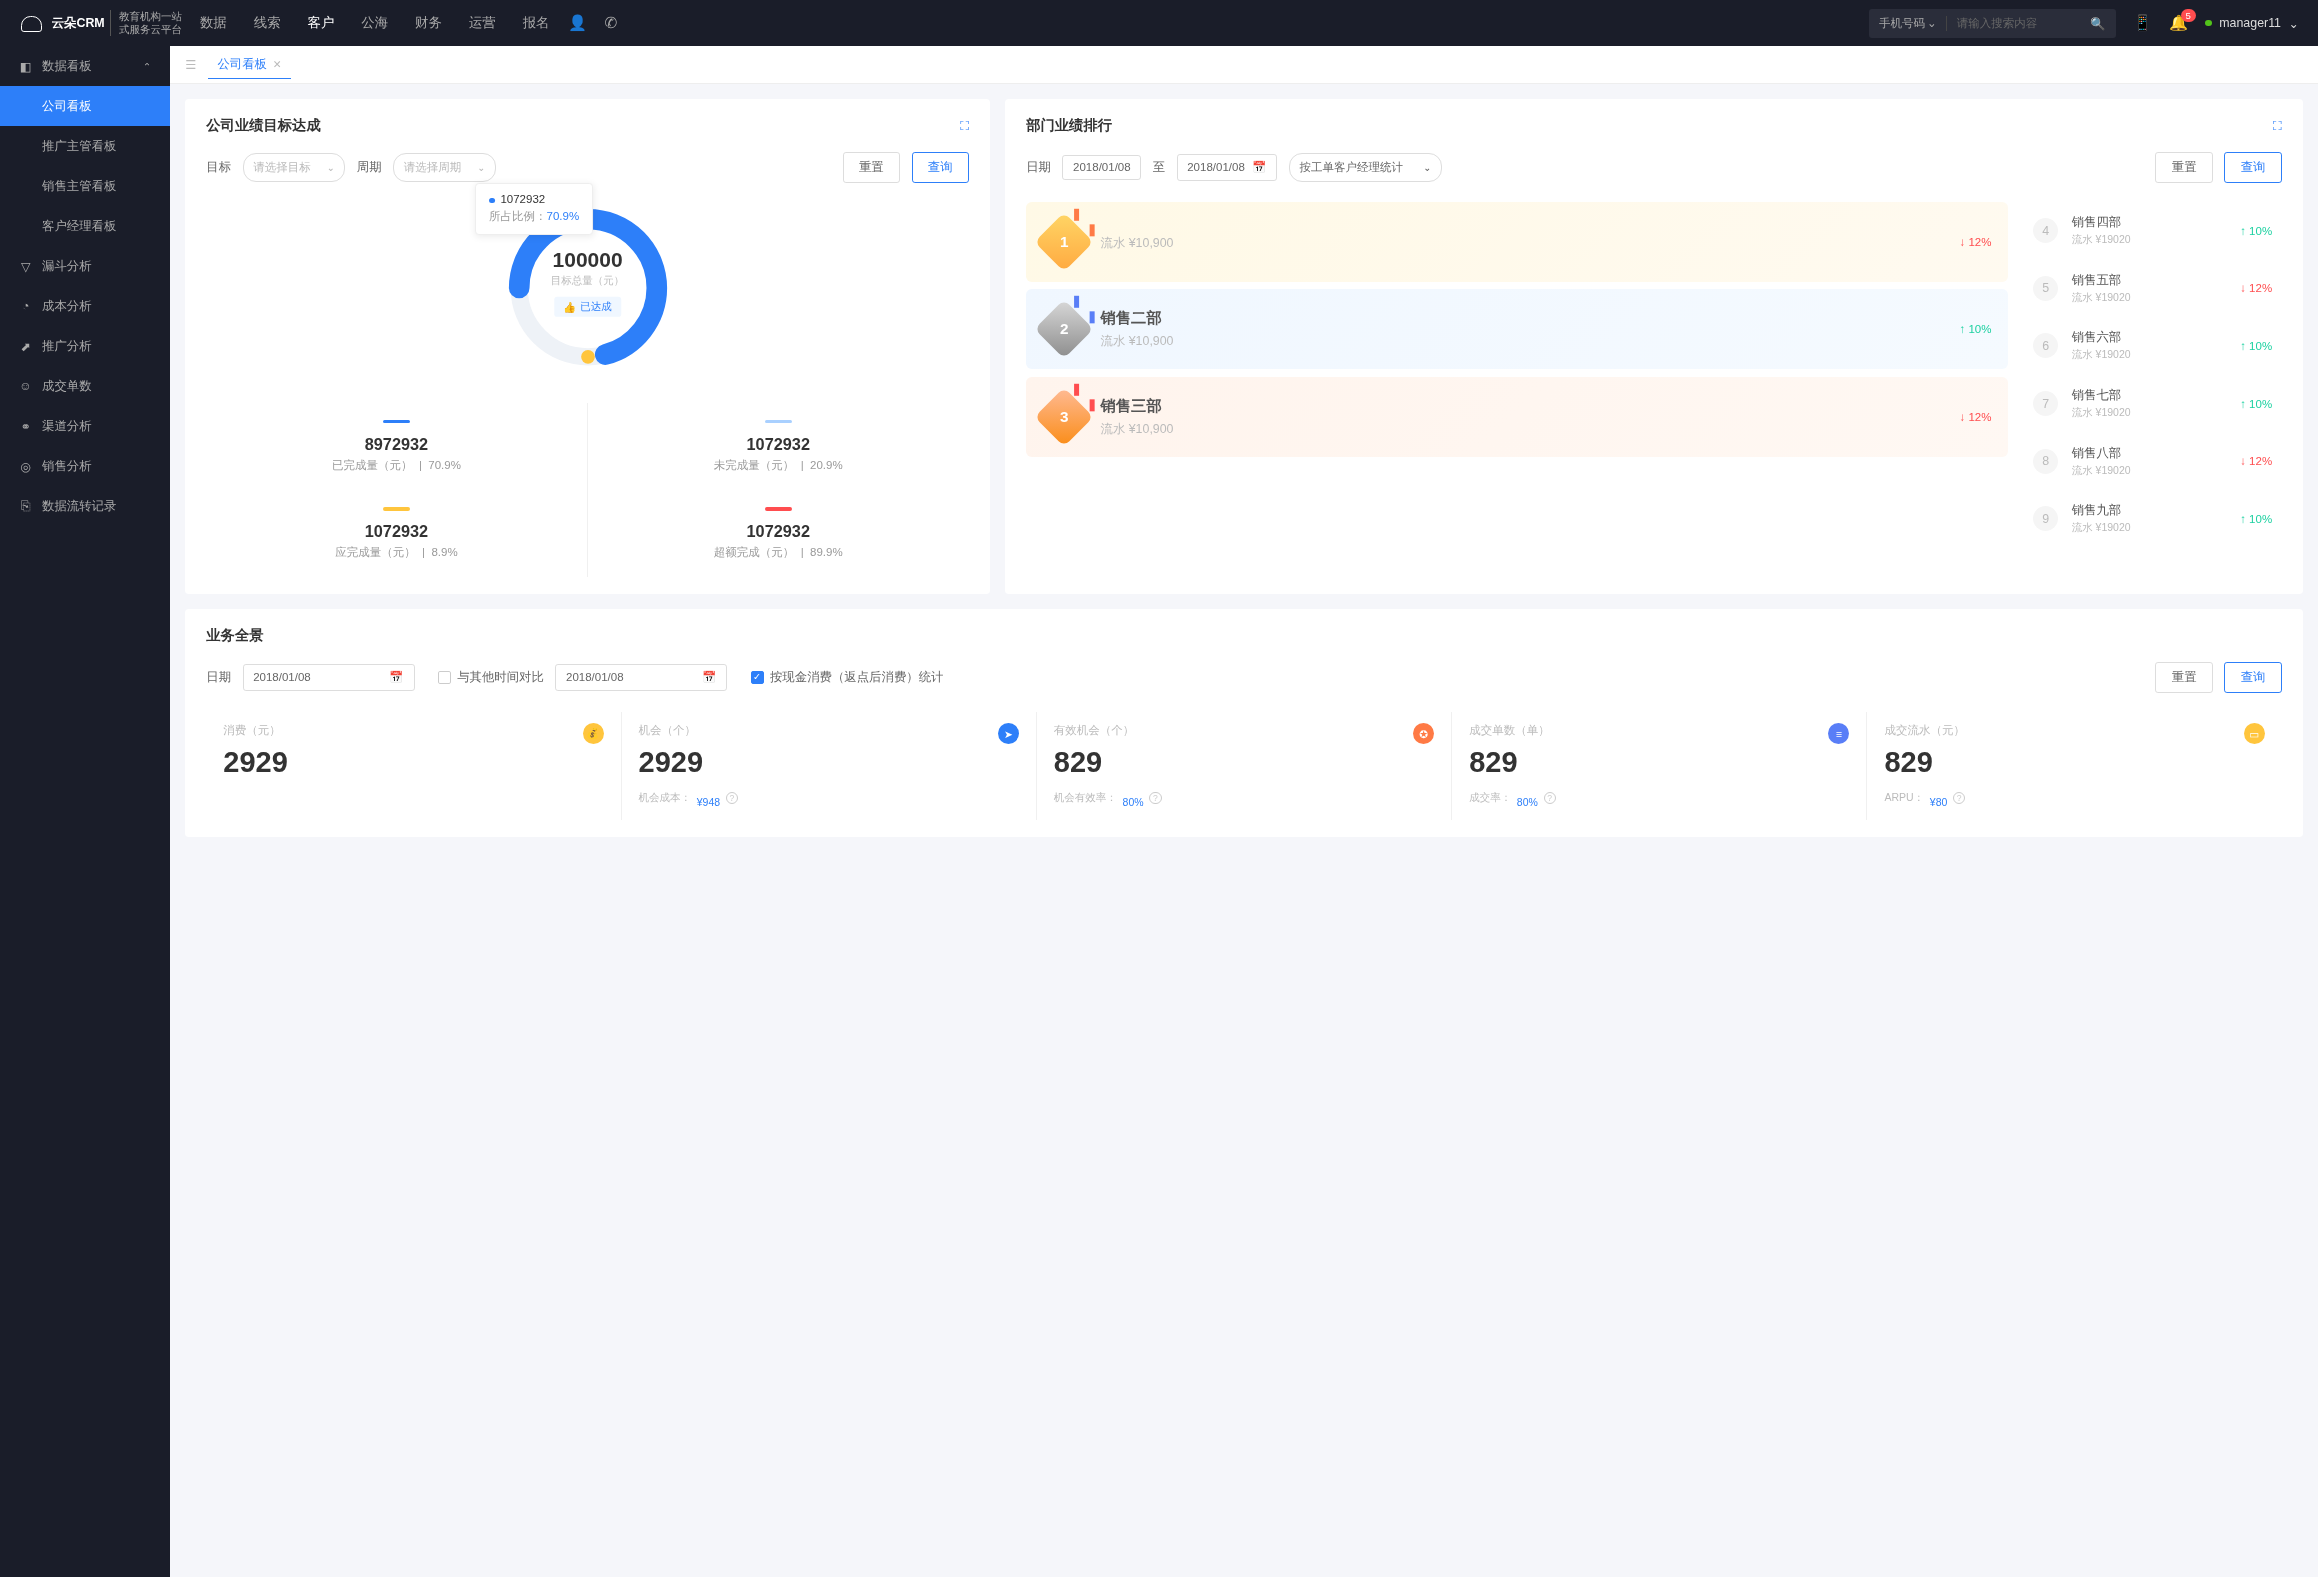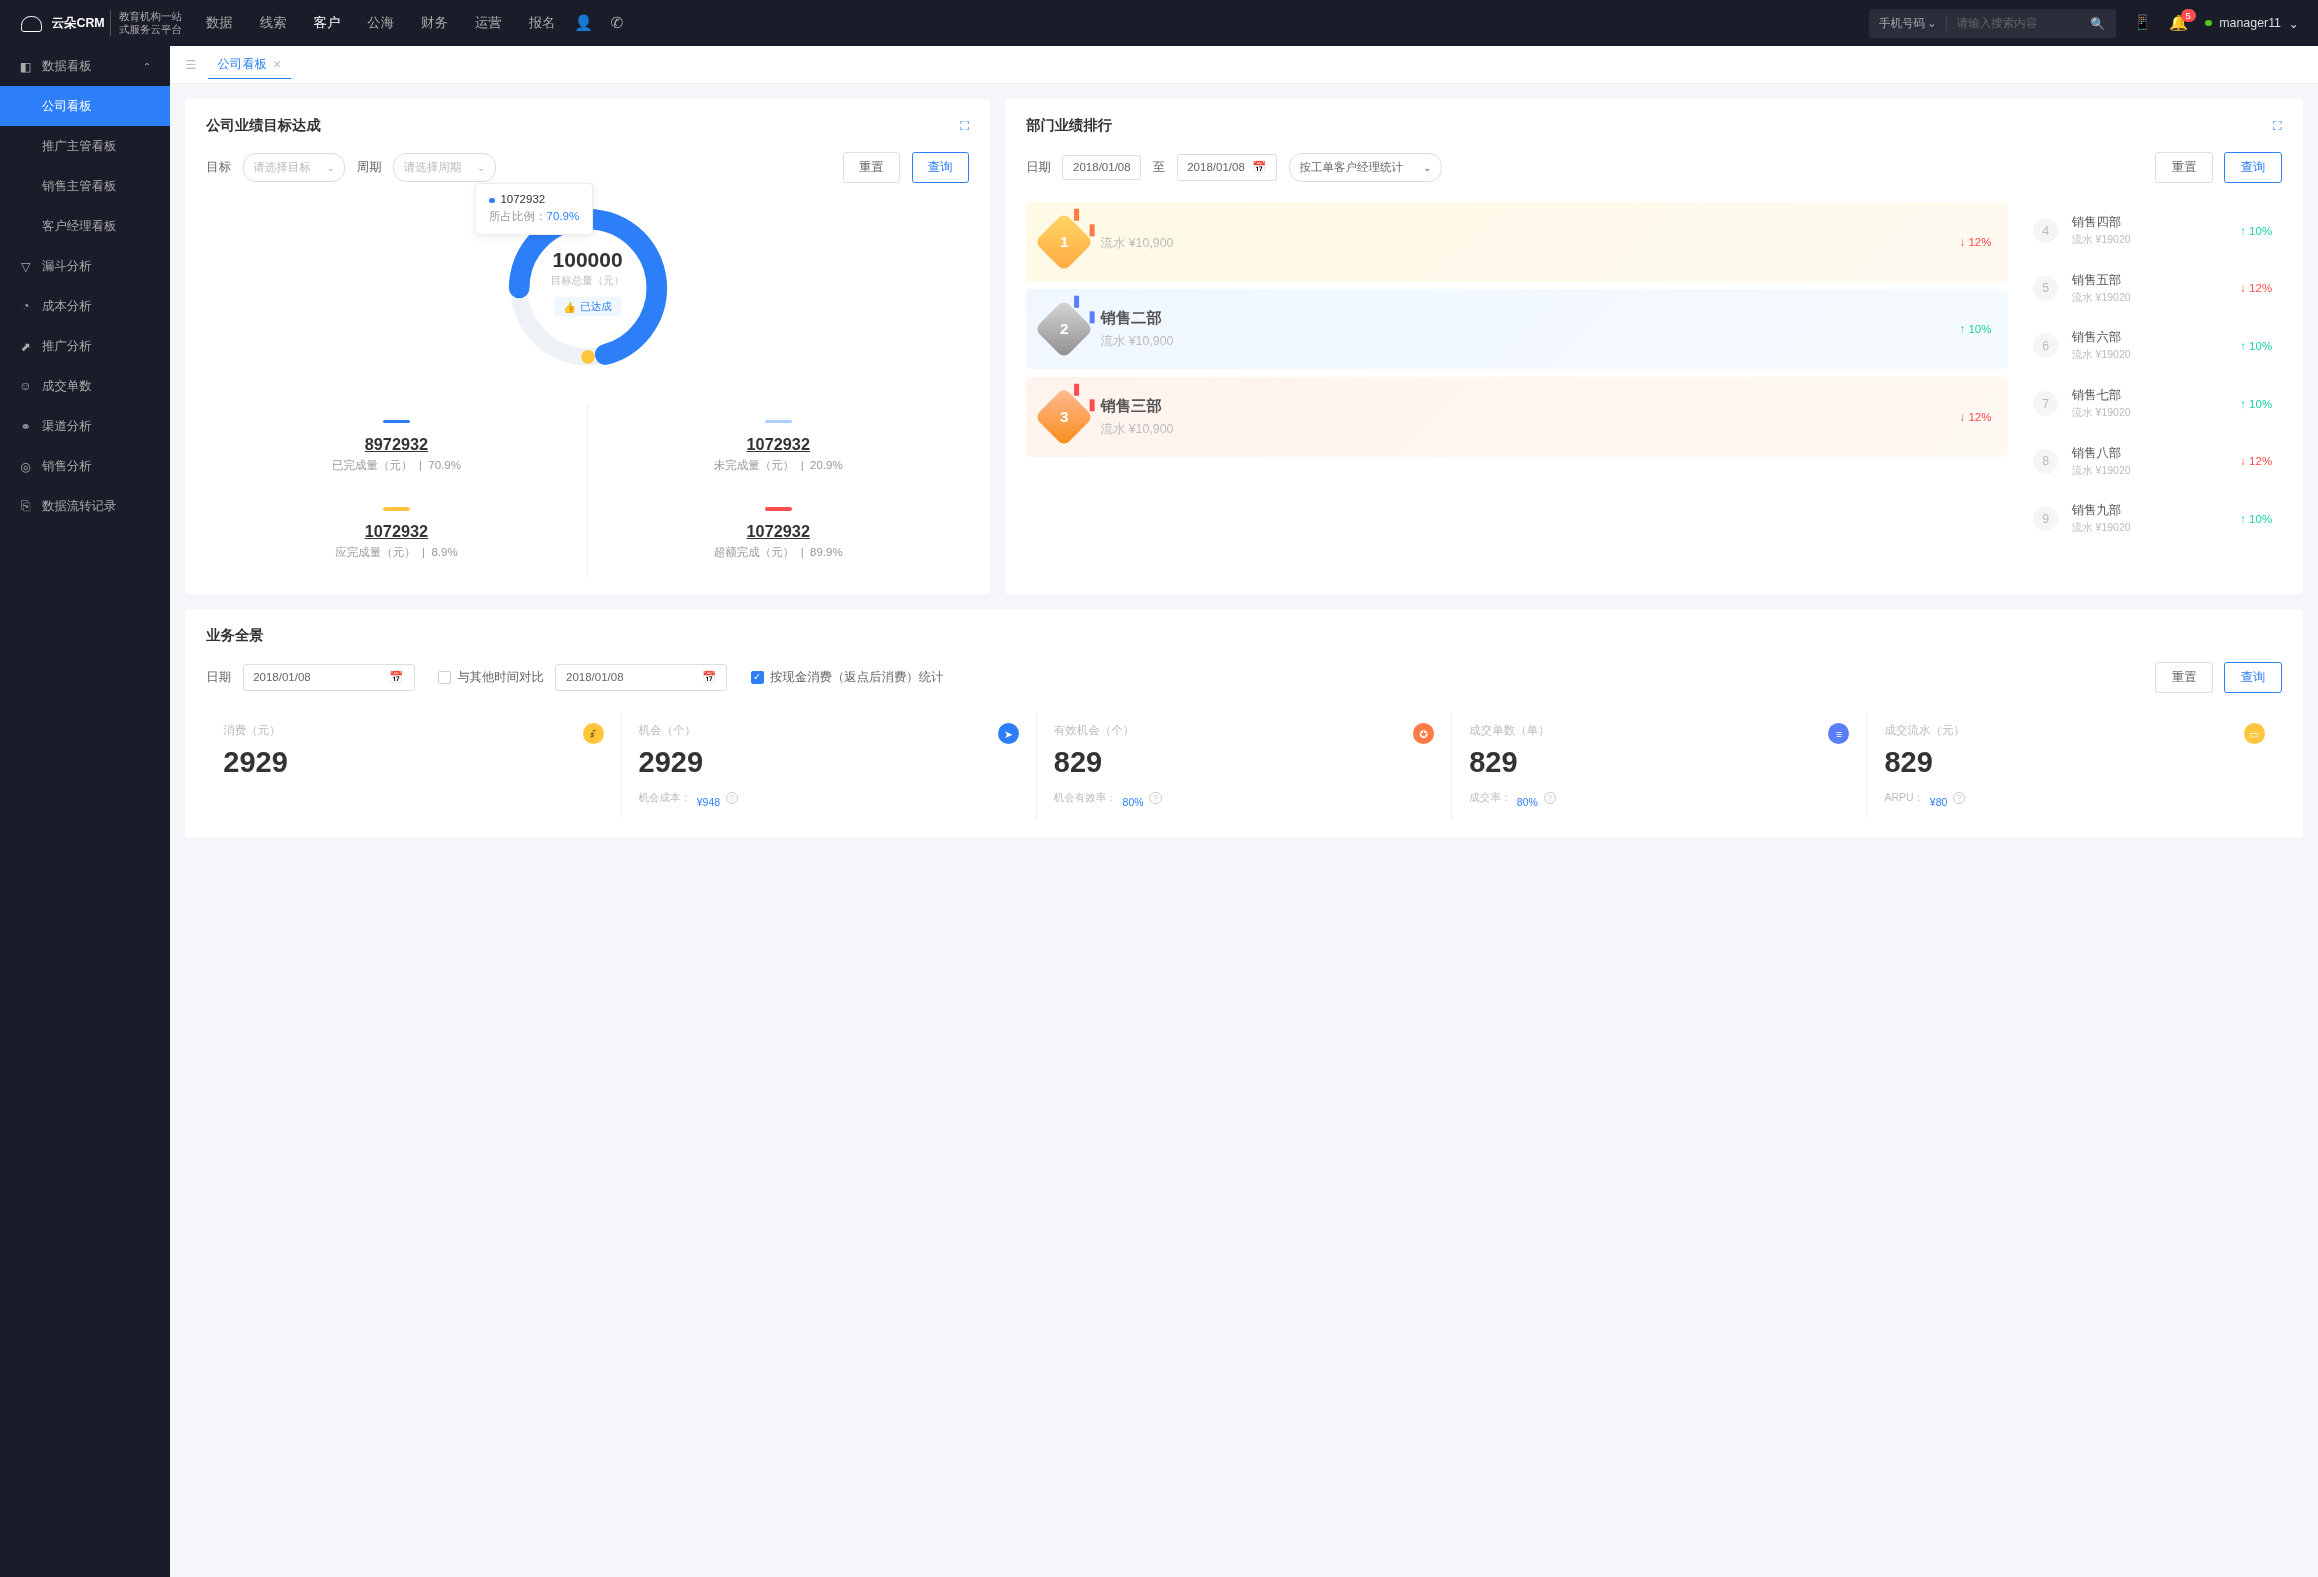--- a/index.html
+++ b/index.html
@@ -1,20 +1,20 @@
 <!DOCTYPE html>
 <html><head>
 <meta charset="utf-8">
 <style>
 * { margin:0; padding:0; box-sizing:border-box; font-family:-apple-system,"PingFang SC","Microsoft YaHei",sans-serif; }
 body { background:#f5f6fa; color:#333; font-size:12.4px; overflow-x:hidden; }
 
 
 .header { height:46px; background:#1a1d29; display:flex; align-items:center; padding:0 19px; color:#fff; position:fixed; top:0; left:0; right:0; z-index:100; }
-.logo { display:flex; align-items:center; gap:5.7px; margin-right:24px; }
+.logo { display:flex; align-items:center; gap:5.7px; margin-right:18px; }
 .logo-icon { width:27px; height:19px; position:relative; }
 .logo-icon::before { content:""; position:absolute; width:19px; height:13.4px; border:1.9px solid #fff; border-radius:9.6px 9.6px 2.9px 2.9px; top:2.9px; left:1.9px; }
 .logo-text { font-size:10.5px; line-height:1.2; border-left:1px solid #555; padding-left:7.6px; color:#aaa; }
 .nav { display:flex; gap:27px; }
 .nav-item { color:#aaa; cursor:pointer; font-size:13.4px; }
 .nav-item.active { color:#fff; font-weight:500; }
 .header-right { margin-left:auto; display:flex; align-items:center; gap:17px; }
 .search-wrap { display:flex; align-items:center; background:#2a2d3a; border-radius:2.9px; height:29px; }
 .search-select { color:#aaa; padding:0 9.6px; border-right:1px solid #444; font-size:11.5px; display:flex; align-items:center; gap:2px; cursor:pointer; }
 .search-input { background:transparent; border:none; color:#fff; padding:0 9.6px; width:134px; font-size:11.5px; outline:none; }
@@ -67,21 +67,21 @@
 .tooltip { position:absolute; left:50%; transform:translateX(-95%); top:-19px; background:#fff; border:1px solid #eee; border-radius:3.8px; padding:9.6px 13.4px; box-shadow:0 1.9px 7.6px rgba(0,0,0,.08); font-size:11.5px; }
 .tooltip .t-dot { width:5.7px; height:5.7px; background:#2d7ff9; border-radius:50%; display:inline-block; margin-right:5.7px; }
 .tooltip-row2 { color:#999; margin-top:3.8px; }
 .tooltip-row2 .tval { color:#2d7ff9; }
 
 .stats-grid { display:grid; grid-template-columns:1fr 1fr; }
 .stat-cell { text-align:center; padding:17px 9.6px; position:relative; }
 .stat-cell:nth-child(1),.stat-cell:nth-child(2){ border-bottom:0; }
 .stat-cell:nth-child(odd){ border-right:1px solid #f0f0f0; }
 .stat-bar { width:27px; height:3.8px; border-radius:1.9px; margin:0 auto 11.5px; }
-.stat-num { font-size:16.3px; font-weight:700; color:#333;text-decoration:underline; }
+.stat-num { font-size:16.3px; font-weight:700; color:#333; }
 .stat-label { font-size:11.5px; color:#999; margin-top:3.8px; }
 
 
 .rank-body { display:flex; gap:15.3px; }
 .rank-top3 { flex:1; display:flex; flex-direction:column; gap:7.6px; }
 .rank-card { border-radius:5.7px; padding:19px 17px; display:flex; align-items:center; gap:15.3px; position:relative; }
 .rank-card.r1 { background:linear-gradient(135deg,#fff9e6,#fffaf0); }
 .rank-card.r2 { background:linear-gradient(135deg,#f0f7ff,#f5faff); }
 .rank-card.r3 { background:linear-gradient(135deg,#fff4ed,#fff8f3); }
 .medal { width:42px; height:42px; border-radius:7.6px; display:flex; align-items:center; justify-content:center; font-weight:700; color:#fff; font-size:15.3px; position:relative; transform:rotate(45deg); }

